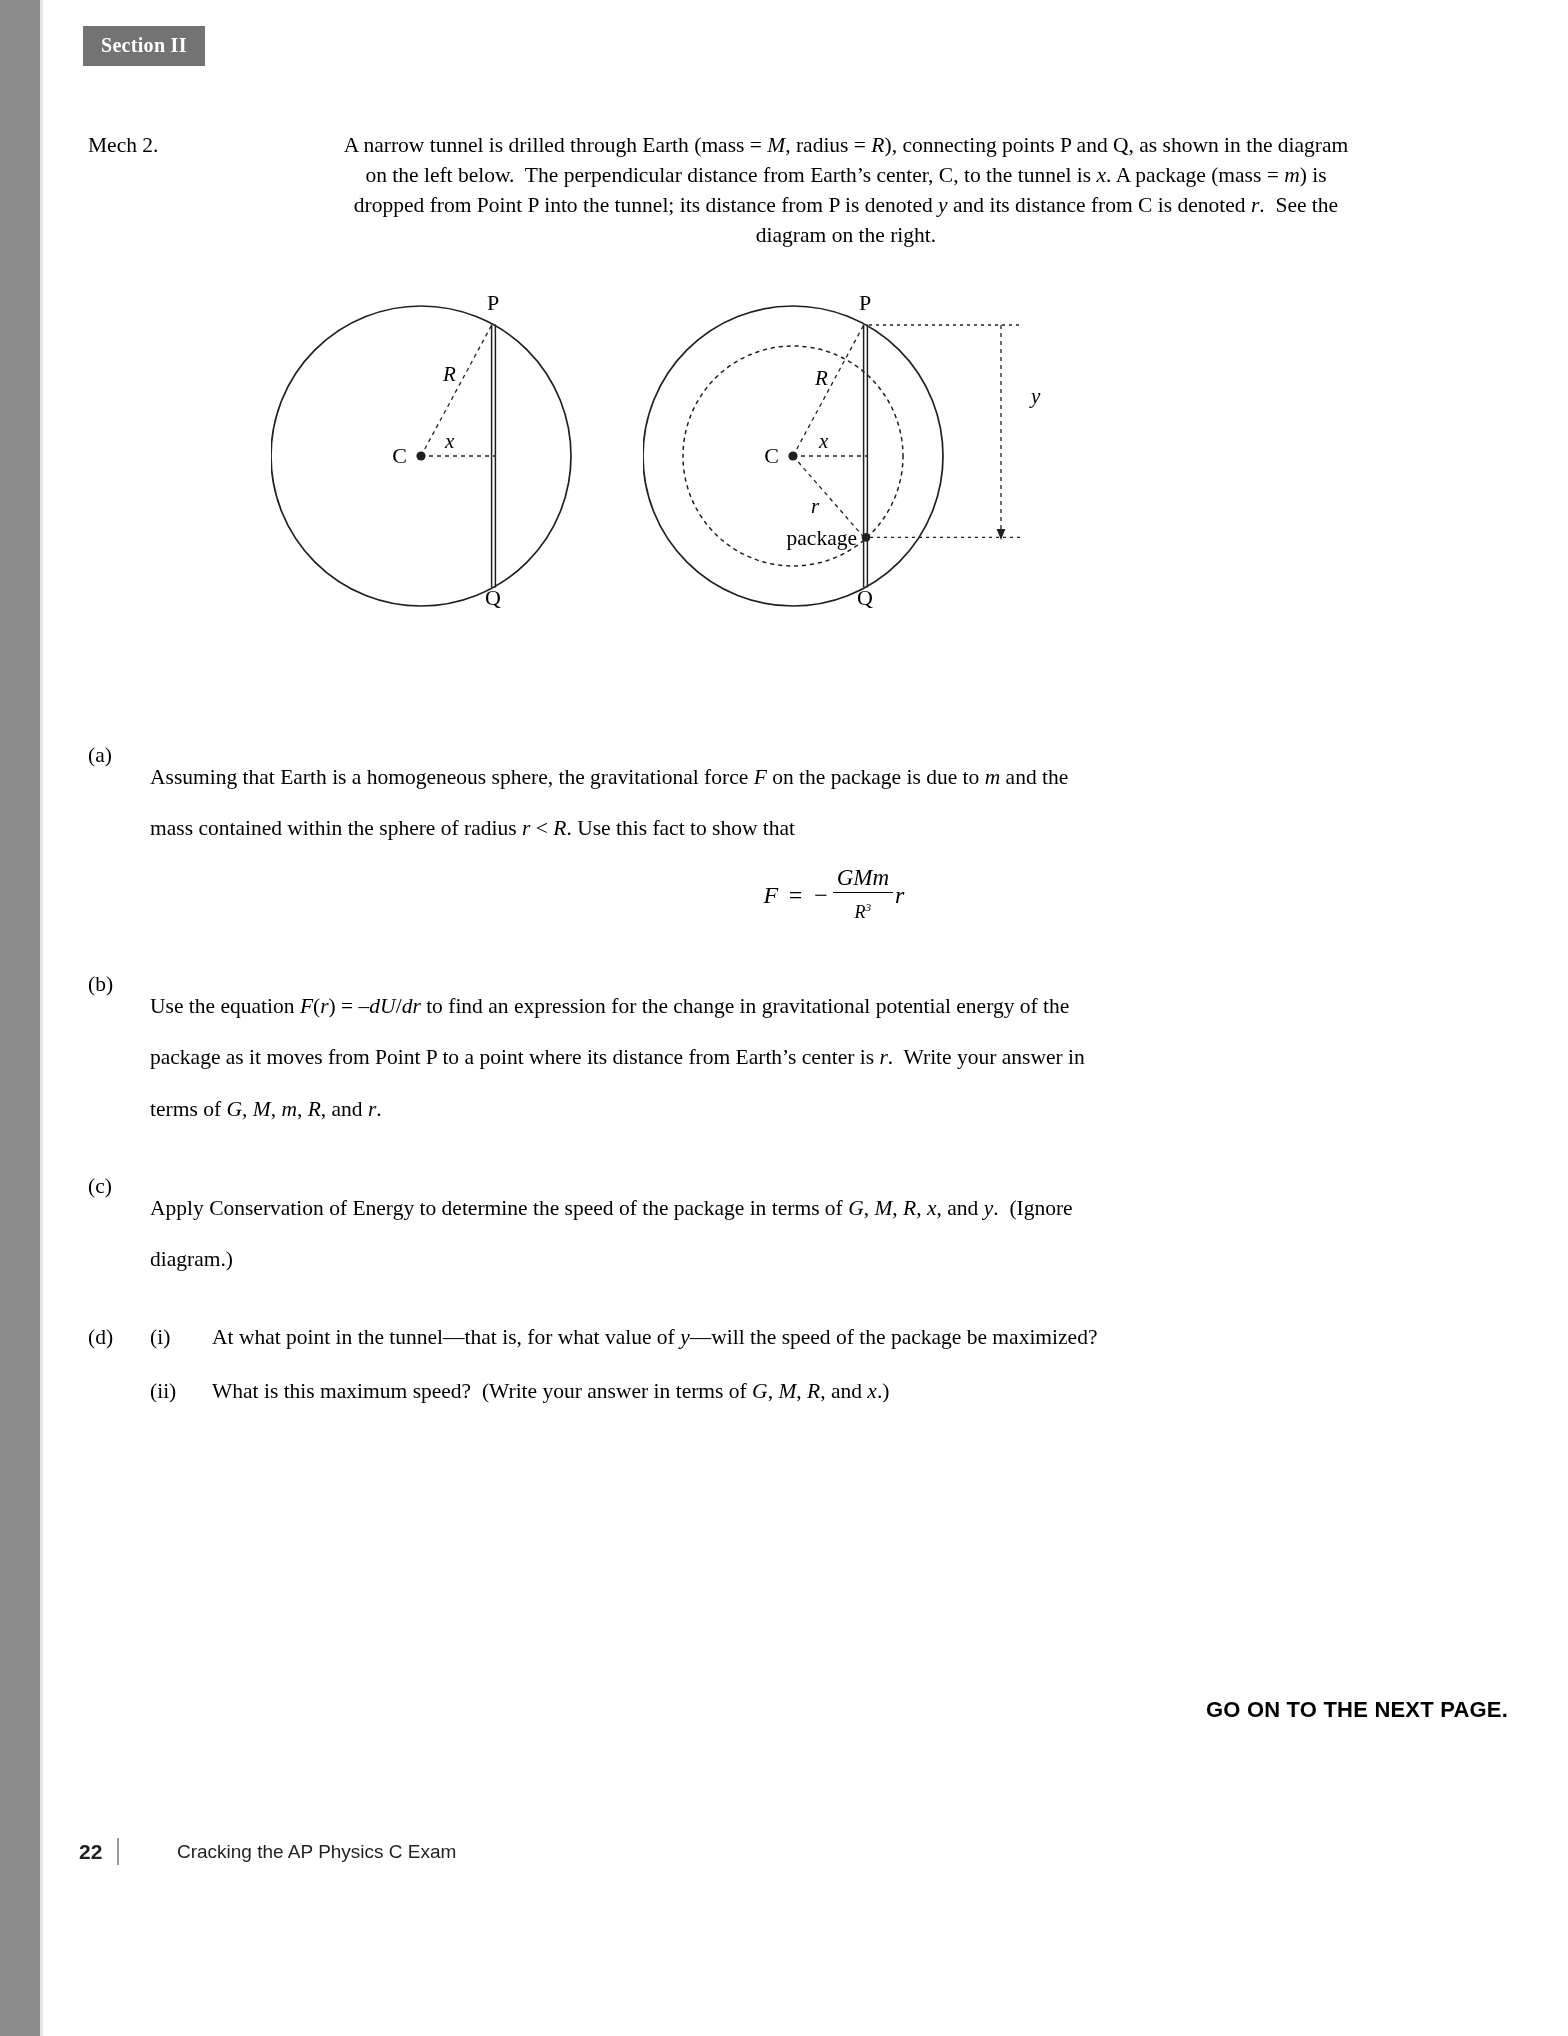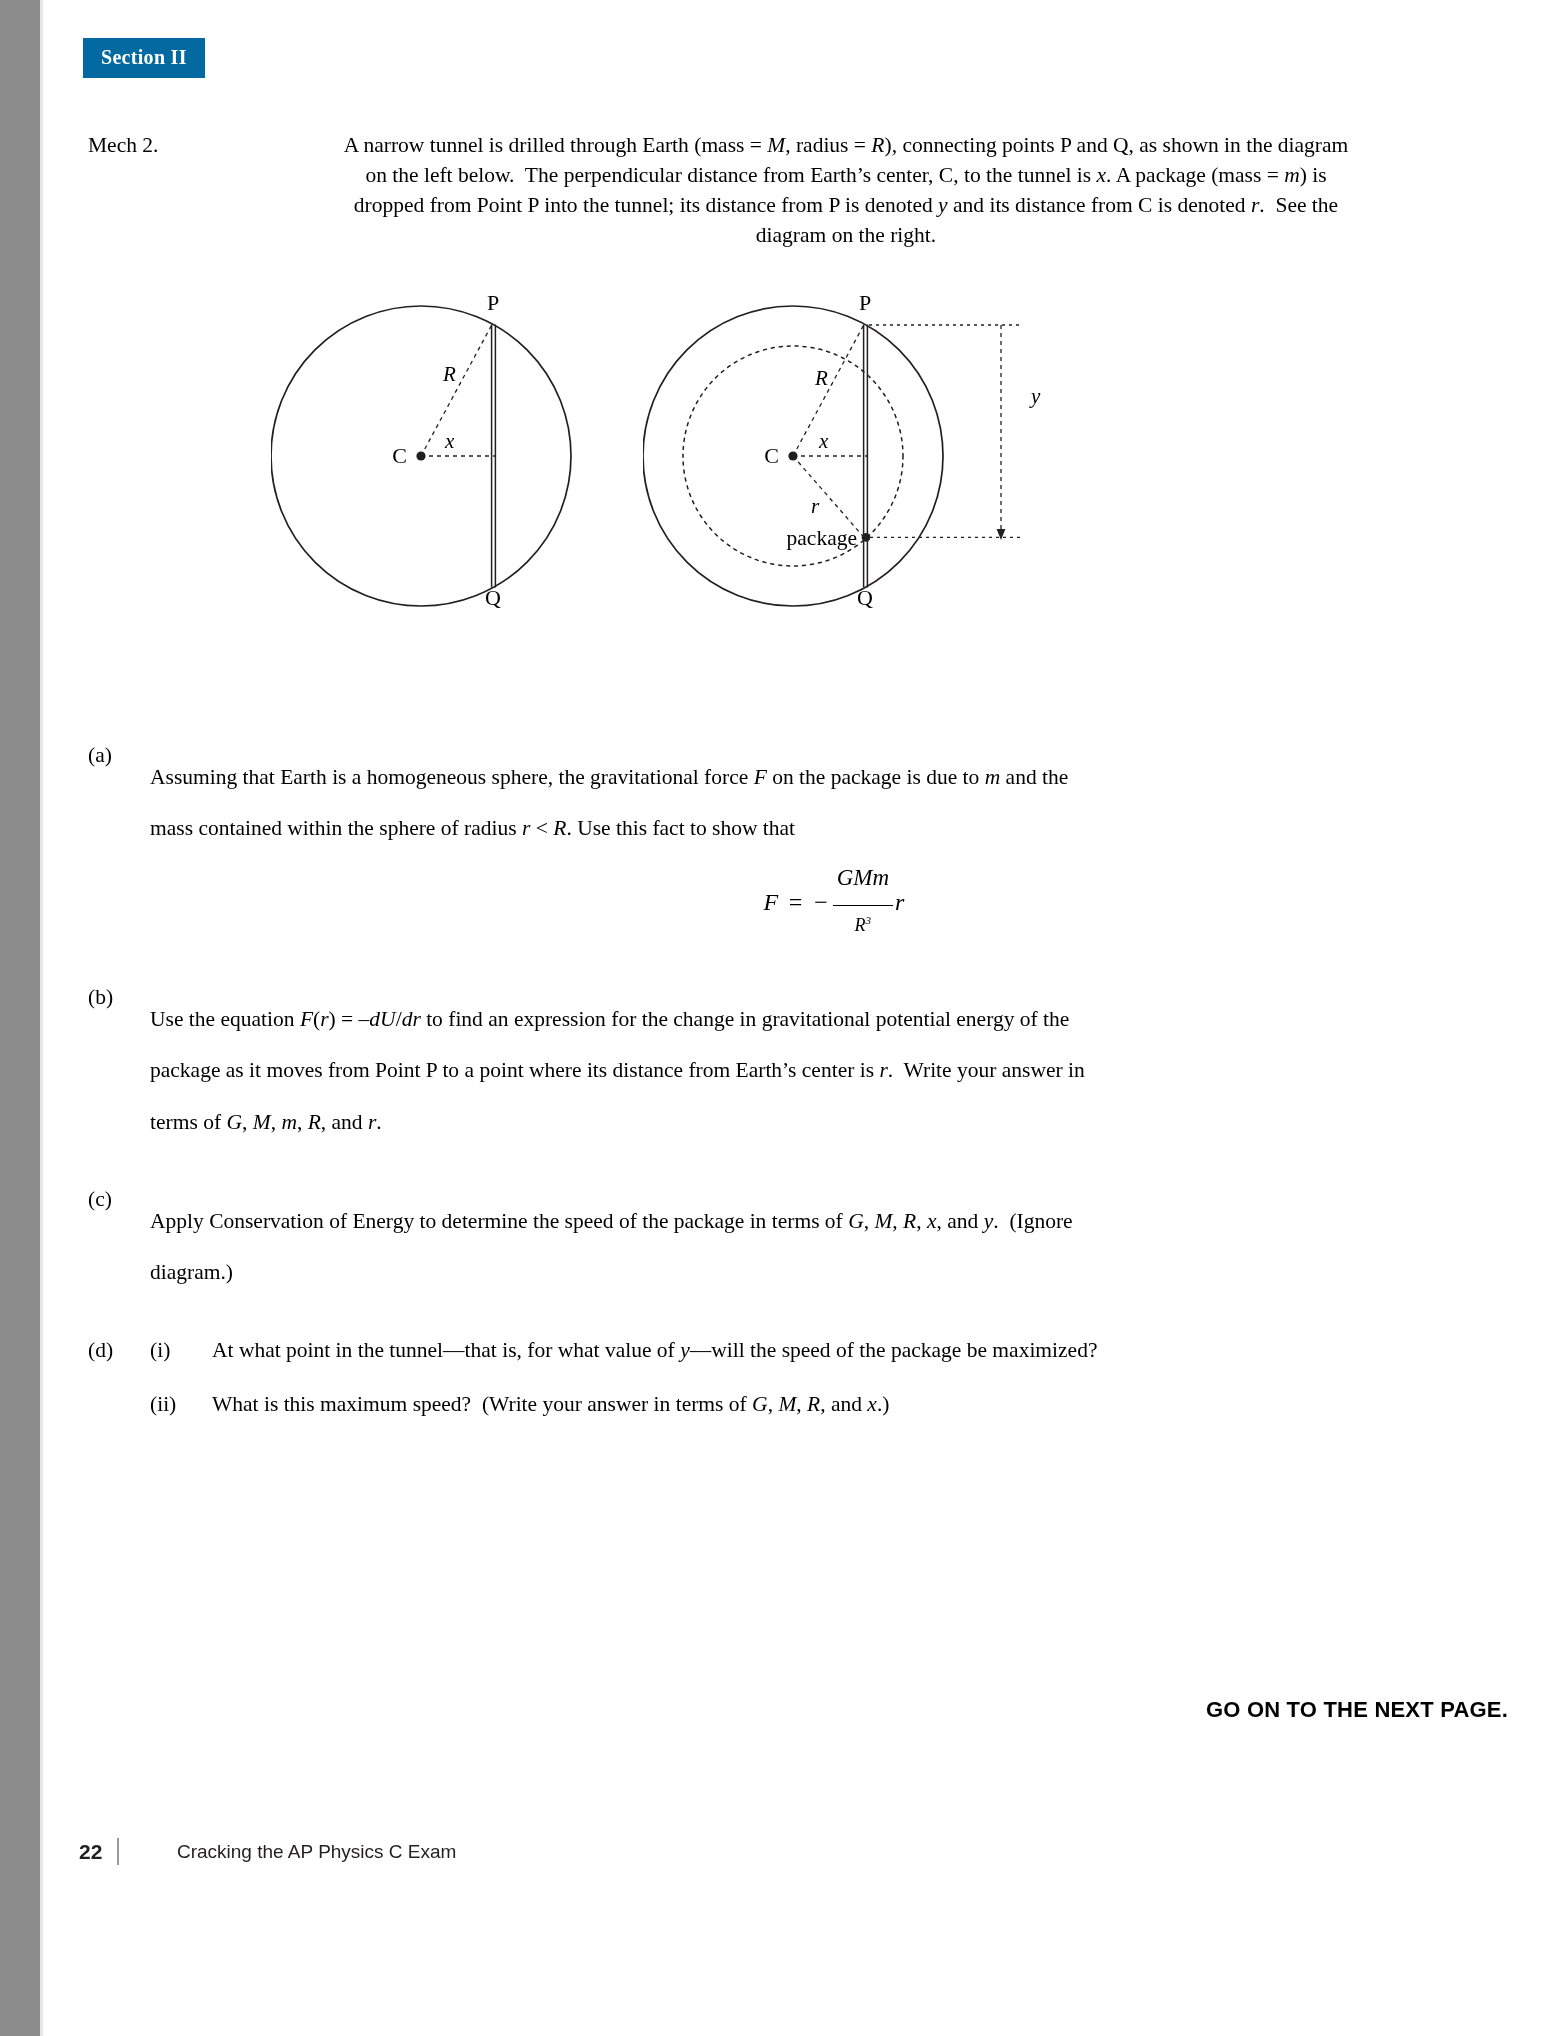--- a/index.html
+++ b/index.html
@@ -21,26 +21,25 @@
     background:#e6e6e6;
   }
 
   .page{
     position:absolute;left:43px;top:0;right:0;bottom:0;
   }
 
   
   .section-badge{
     position:absolute;left:40px;top:26px;
-    background:#0369a1;color:#fff;
+    background:#737373;color:#fff;
     font-family:"Liberation Serif", serif;
     font-weight:bold;font-size:20px;
     padding:8px 18px 9px 18px;
     letter-spacing:.3px;
-    margin-top:12px;
   }
 
   
   .qwrap{position:absolute;left:45px;top:130px;width:1420px;}
   .qrow{display:flex;}
   .qlabel{
     width:96px;flex:0 0 96px;font-size:21.5px;line-height:30px;
     white-space:nowrap;
   }
   .qbody{flex:1;font-size:21.5px;line-height:30px;text-align:center;}
@@ -74,21 +73,21 @@
     font-size:24px;
   }
   .frm{display:inline-flex;align-items:center;font-style:italic;}
   .frm .eq{margin:0 9px;font-style:italic;}
   .frm .minus{margin-right:2px;}
   .frac{
     display:inline-flex;flex-direction:column;align-items:center;
     vertical-align:middle;margin:0 2px;
   }
   .frac .num{
-    font-style:italic;font-size:23px;padding:0 4px 14px 4px;
+    font-style:italic;font-size:23px;padding:0 4px 1px 4px;
     border-bottom:1.6px solid #000;line-height:26px;
   }
   .frac .den{font-style:italic;font-size:18px;line-height:26px;padding-top:1px;}
   sup{font-size:.62em;vertical-align:super;font-style:italic;}
 
   
   .goon{
     position:absolute;right:60px;top:1697px;
     font-family:Liberation Sans, sans-serif;
     font-weight:bold;font-size:22px;letter-spacing:.2px;

